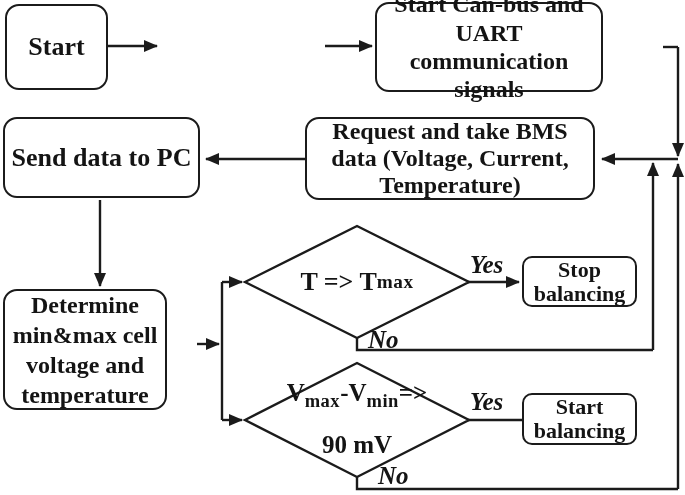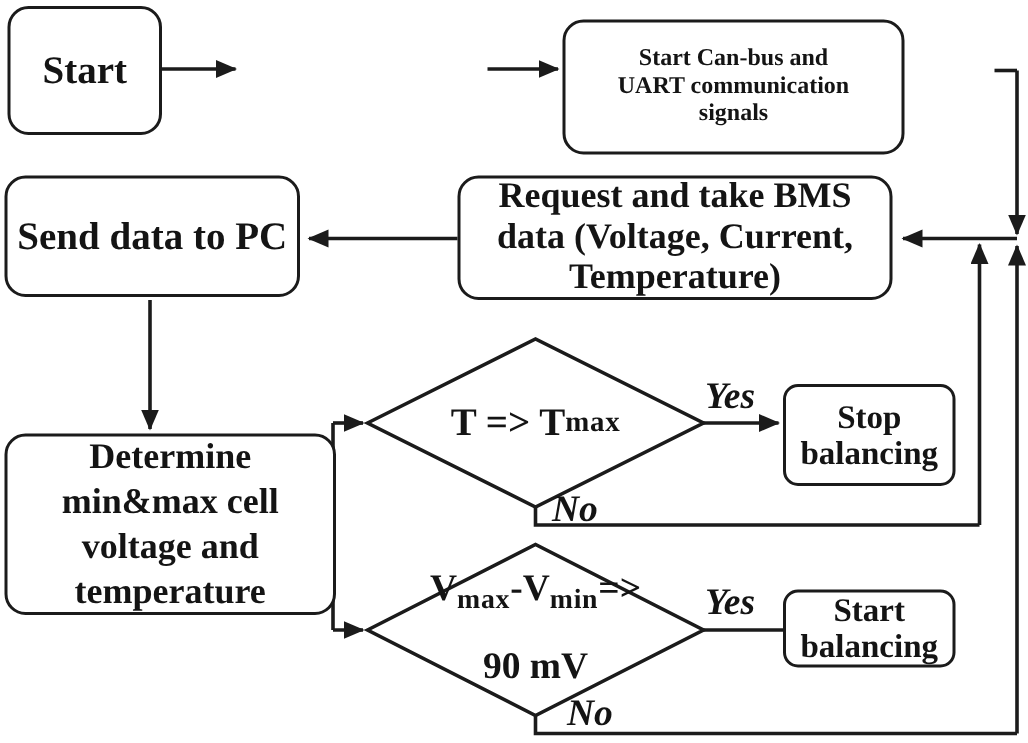--- a/index.html
+++ b/index.html
@@ -92,36 +92,36 @@
     </g>
     <g fill="#ffffff" stroke="#1b1b1b" stroke-width="2.4">
       <polygon points="245,282 357,226 469,282 357,338"></polygon>
       <polygon points="245,420 357,363 469,420 357,477"></polygon>
     </g>
   </svg>
 
   <div class="node" style="left:5px; top:4px; width:103px; height:86px; font-size:26px;">Start</div>
 
 
-  <div class="node" style="left:375px; top:2px; width:228px; height:90px; font-size:16px; line-height:1.18;margin-top:11px;">Start Can-bus and
+  <div class="node" style="left:375px; top:2px; width:228px; height:90px; font-size:24px; line-height:1.18;">Start Can-bus and
 UART communication
 signals</div>
 
   <div class="node" style="left:3px; top:117px; width:197px; height:81px; font-size:26px;">Send data to PC</div>
 
   <div class="node" style="left:305px; top:117px; width:290px; height:83px; font-size:24px; line-height:1.13;font-family:Liberation Serif, serif;">Request and take BMS
 data (Voltage, Current,
 Temperature)</div>
 
-  <div class="node" style="left:3px; top:289px; width:221px; height:121px; font-size:24px; line-height:1.25;">Determine
+  <div class="node" style="left:3px; top:289px; width:164px; height:121px; font-size:24px; line-height:1.25;">Determine
 min&amp;max cell
 voltage and
 temperature</div>
 
-  <div class="node small" style="left:522px; top:256px; width:115px; height:68px; font-size:22px; line-height:1.08;">Stop
+  <div class="node small" style="left:522px; top:256px; width:115px; height:51px; font-size:22px; line-height:1.08;">Stop
 balancing</div>
 
   <div class="node small" style="left:522px; top:393px; width:115px; height:52px; font-size:22px; line-height:1.08;">Start
 balancing</div>
 
   <div class="dlabel" style="left:262px; top:260px; width:190px; height:44px; font-size:26px;text-align:center;">
     <span>T =&gt; T</span>
       <span class="subsc">max</span>
   </div>
 

